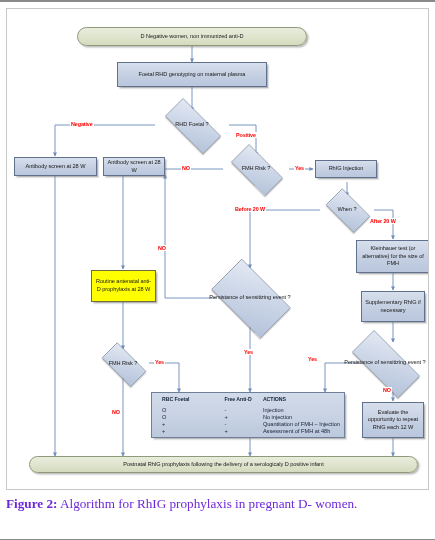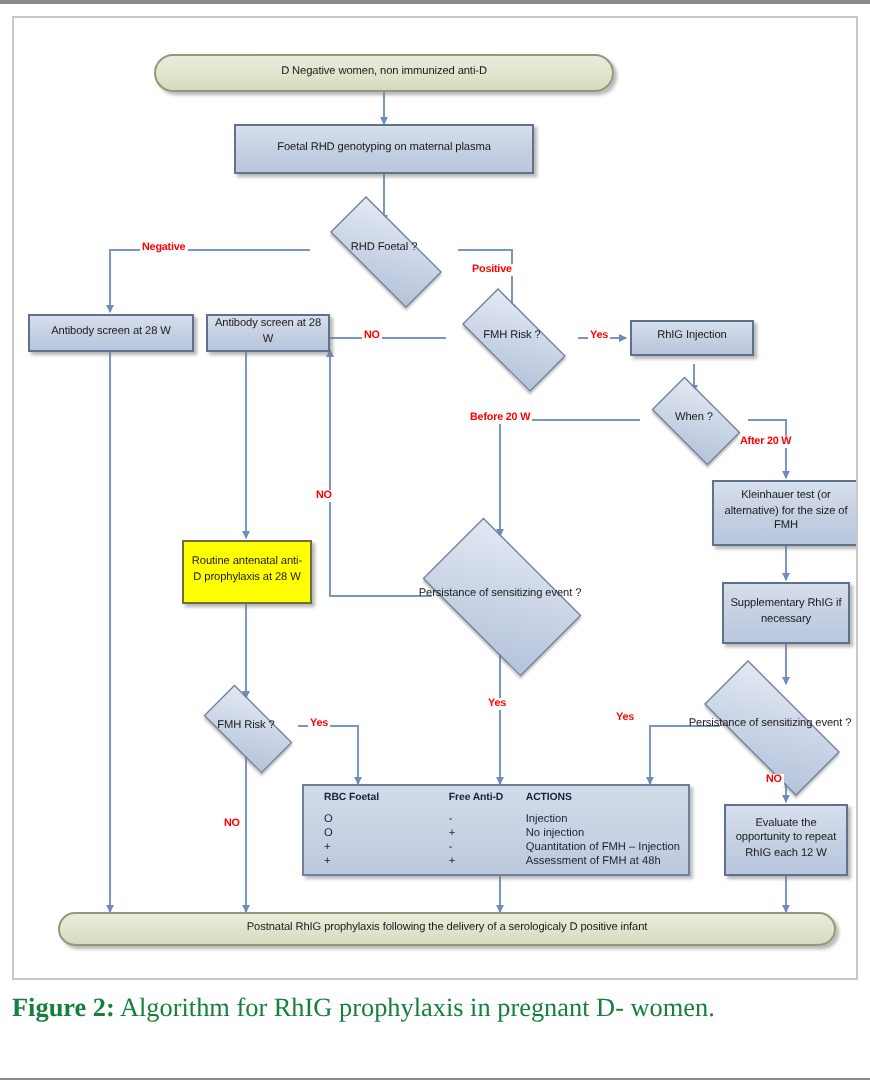--- a/index.html
+++ b/index.html
@@ -91,21 +91,21 @@
     font-size:5.6px;padding:0.6px 0;white-space:nowrap;
   }
   .col-rbc{width:34%;text-align:left;padding-left:4px !important;}
   .col-anti{width:24%;text-align:left;padding-left:5px !important;}
   .col-act{width:42%;text-align:left;}
 
   
   #caption{
     position:absolute;left:6px;top:494px;width:423px;
     font-family:"Liberation Serif", serif;
-    font-size:13.2px;color:#15803d;text-align:left;
+    font-size:13.2px;color:#6d28d9;text-align:left;
     white-space:nowrap;
   }
   #caption b{font-weight:bold;}
 </style>
 </head>
 <body>
 
 <div id="figure-frame">
   <div id="canvas">
 

